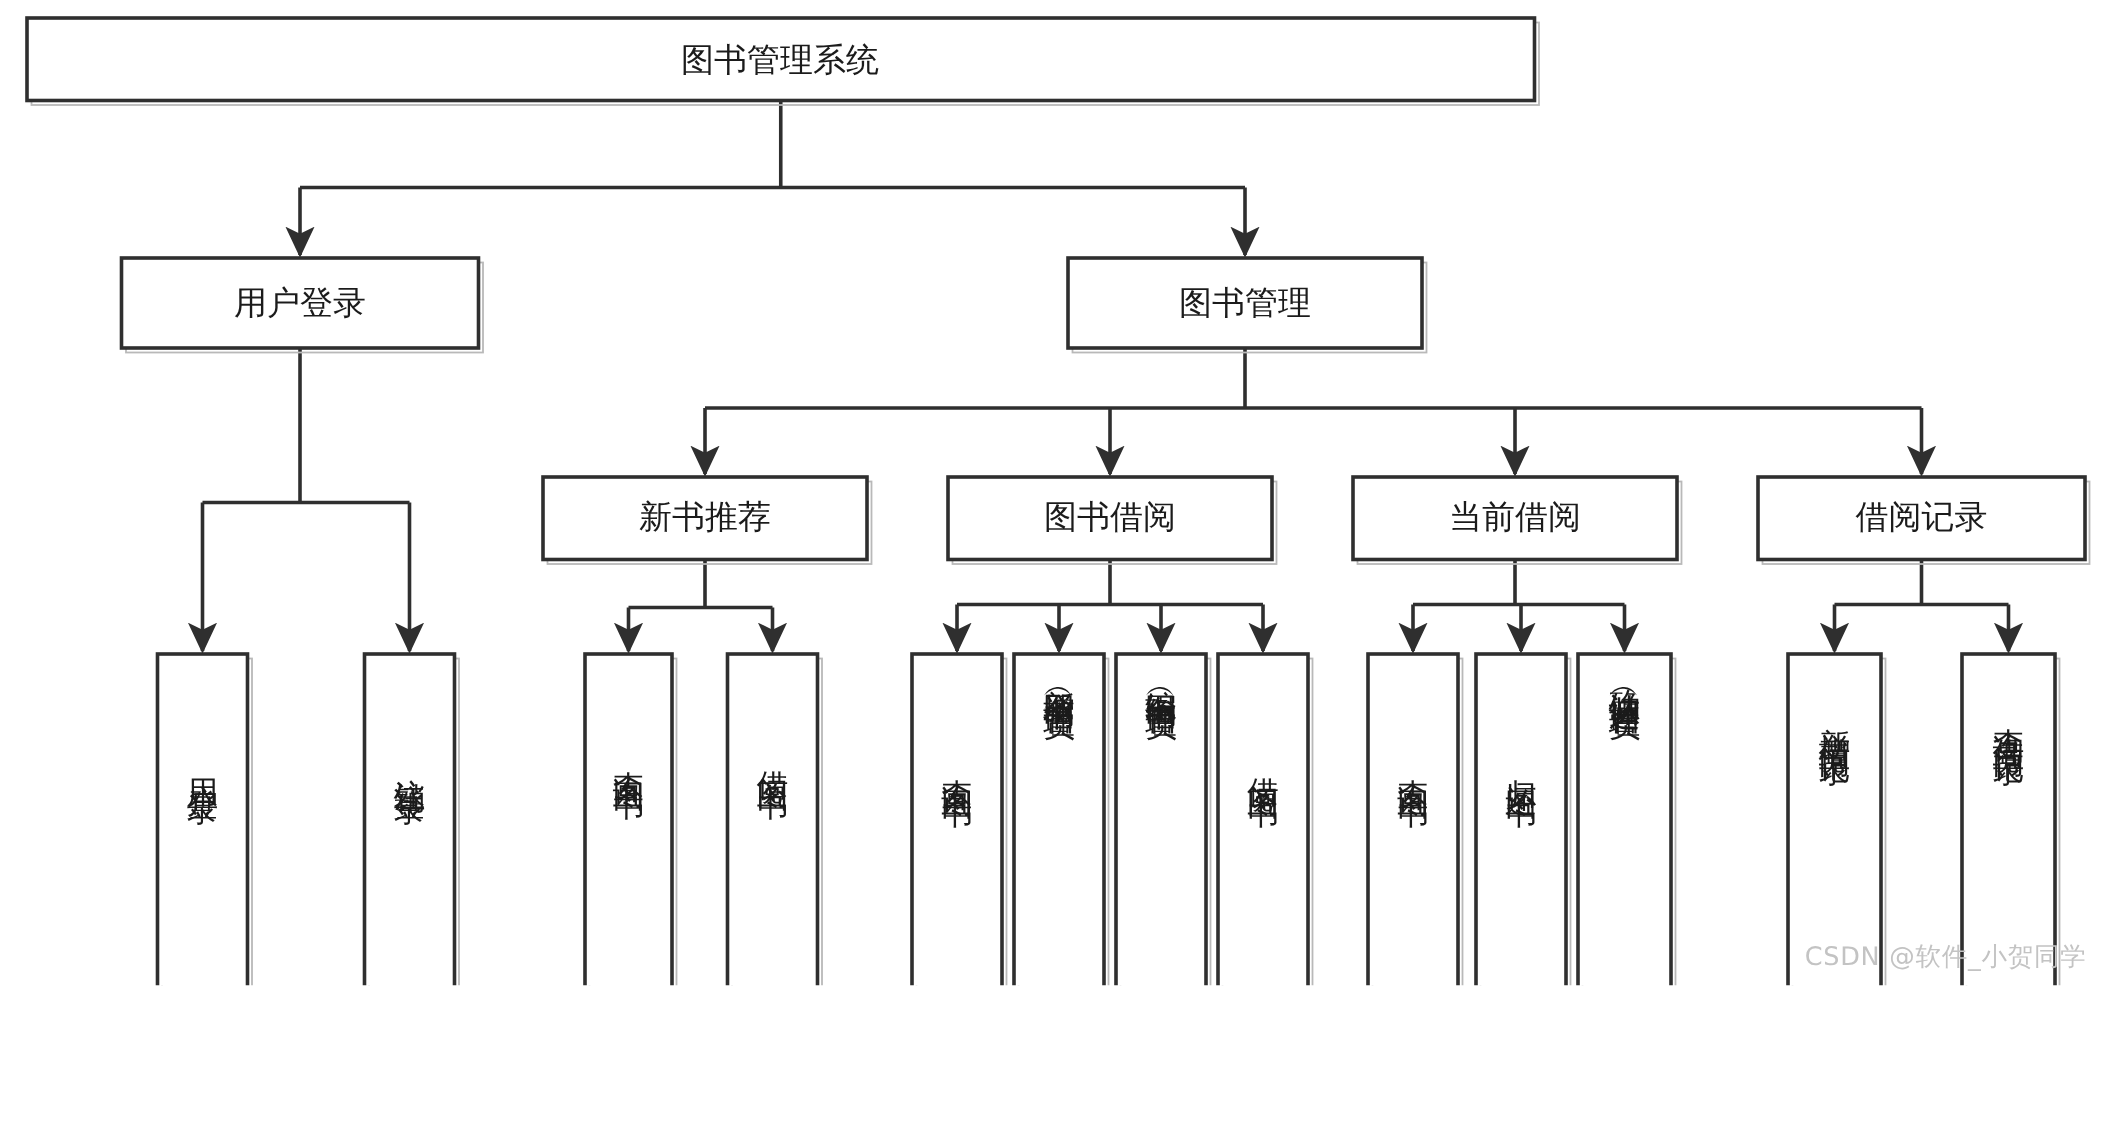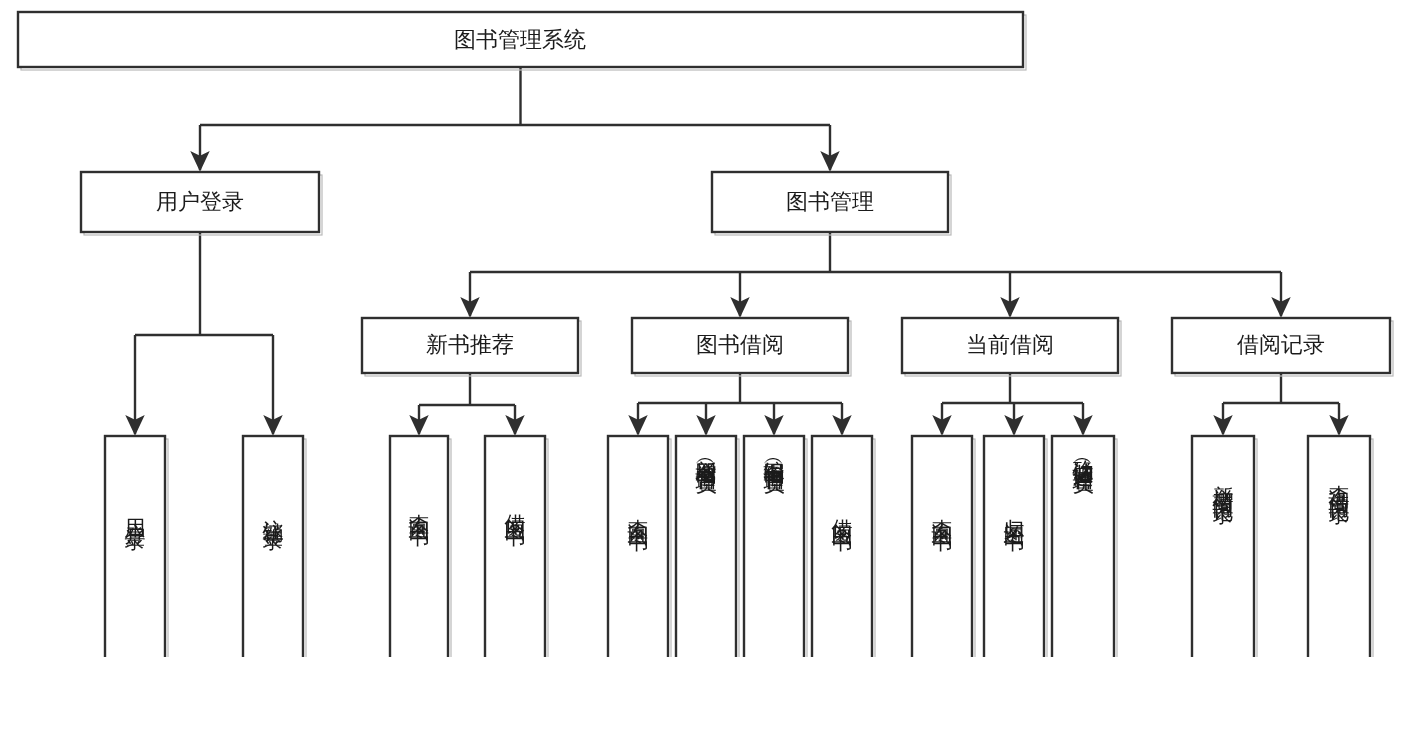--- a/index.html
+++ b/index.html
@@ -244,14 +244,15 @@
     </g>
 
     <g>
       <rect class="node-shadow" x="1311" y="439" width="62" height="298"></rect>
       <rect class="node-box" x="1308" y="436" width="62" height="298"></rect>
       <text class="node-label-vertical" x="1339" y="480" writing-mode="tb" glyph-orientation-vertical="0" letter-spacing="4">查询借阅记录</text>
     </g>
 
   </svg>
 
+  <div class="watermark">CSDN @软件_小贺同学</div>
 
 </div>
 
 </body></html>

